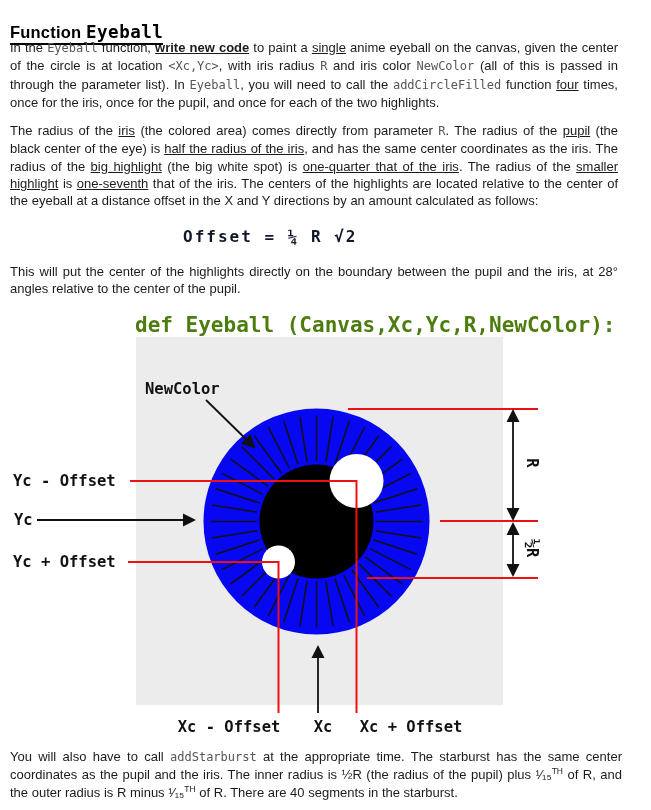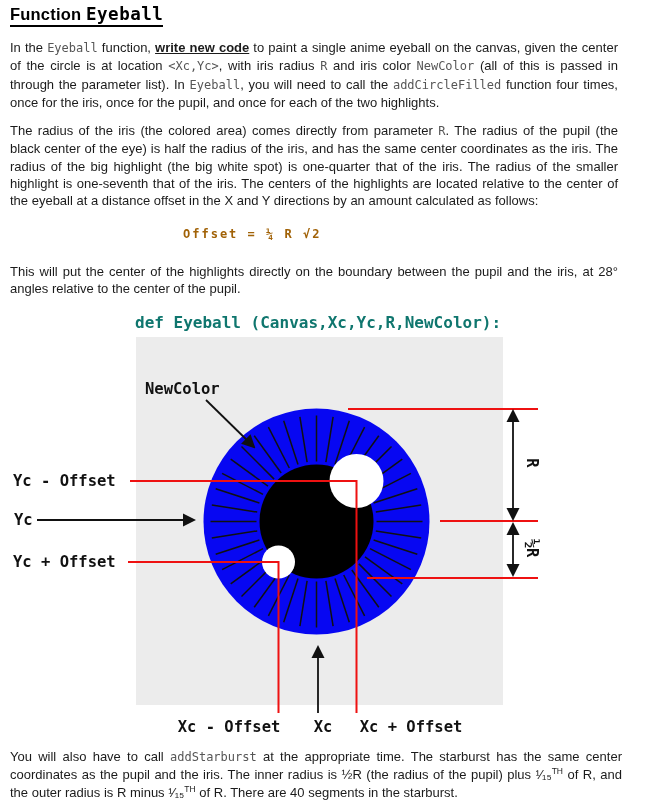--- a/index.html
+++ b/index.html
@@ -12,42 +12,42 @@
     margin:0; font-size:16.5px; font-weight:bold; color:#000;
     display:inline-block; border-bottom:2px solid #000; padding-bottom:1px;
     letter-spacing:0.2px;
   }
   h1.title .mono { font-family:"DejaVu Sans Mono", monospace; font-size:17.5px; letter-spacing:0.5px; }
   p.body {
     margin:0; font-size:13px; line-height:17.3px; text-align:justify; width:608px;
   }
   
   .code { font-family:"DejaVu Sans Mono", monospace; font-size:12px; color:#565656; }
-  .u    { }
+  .u    { text-decoration:underline; }
   .biu  { font-weight:bold; text-decoration:underline; }
   .sup  { vertical-align:super; font-size:8.5px; line-height:0; }
   .formula {
-    font-family:"DejaVu Sans Mono", monospace; font-weight:bold; color:#a16207;
-    font-size:12px; letter-spacing:2px; white-space:pre;
+    font-family:"DejaVu Sans Mono", monospace; font-weight:bold; color:#0f172a;
+    font-size:16px; letter-spacing:2px; white-space:pre;
   }
   .defline {
-    font-family:"DejaVu Sans Mono", monospace; font-weight:bold; color:#0f766e;
-    font-size:16px; white-space:pre;
+    font-family:"DejaVu Sans Mono", monospace; font-weight:bold; color:#4d7c0f;
+    font-size:21px; white-space:pre;
   }
   svg text {
     font-family:"DejaVu Sans Mono", monospace; font-weight:bold;
     font-size:15.5px; fill:#111;
   }
 </style>
 </head>
 <body>
 
 <div id="page">
 
-  <div class="blk" style="left:10px; top:4px;">
+  <div class="blk" style="left:10px; top:22px;">
     <h1 class="title"><span>Function </span><span class="mono">Eyeball</span></h1>
   </div>
 
   <p class="body blk" style="left:10px; top:39px;"><span>In the </span><span class="code">Eyeball</span><span> function, </span><span class="biu">write new code</span><span> to paint a </span><span class="u">single</span><span> anime eyeball on the canvas, given the center of the circle is at location </span><span class="code">&lt;Xc,Yc&gt;</span><span>, with iris radius </span><span class="code">R</span><span> and iris color </span><span class="code">NewColor</span><span> (all of this is passed in through the parameter list).  In </span><span class="code">Eyeball</span><span>, you will need to call the </span><span class="code">addCircleFilled</span><span> function </span><span class="u">four</span><span> times, once for the iris, once for the pupil, and once for each of the two highlights.</span></p>
 
   <p class="body blk" style="left:10px; top:122px;"><span>The radius of the </span><span class="u">iris</span><span> (the colored area) comes directly from parameter </span><span class="code">R</span><span>.  The radius of the </span><span class="u">pupil</span><span> (the black center of the eye) is </span><span class="u">half the radius of the iris</span><span>, and has the same center coordinates as the iris.  The radius of the </span><span class="u">big highlight</span><span> (the big white spot) is </span><span class="u">one-quarter that of the iris</span><span>.  The radius of the </span><span class="u">smaller highlight</span><span> is </span><span class="u">one-seventh</span><span> that of the iris.  The centers of the highlights are located relative to the center of the eyeball at a distance offset in the X and Y directions by an amount calculated as follows:</span></p>
 
   <div class="formula blk" style="left:183px; top:227px;">Offset = ¼ R √2</div>
 
   <p class="body blk" style="left:10px; top:263px;"><span>This will put the center of the highlights directly on the boundary between the pupil and the iris, at 28° angles relative to the center of the pupil.</span></p>

